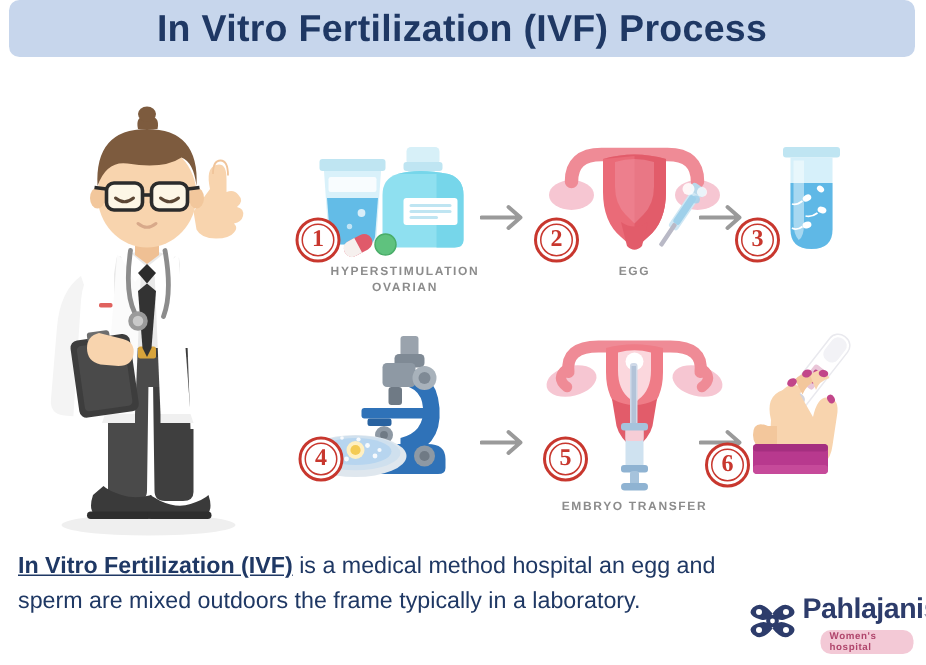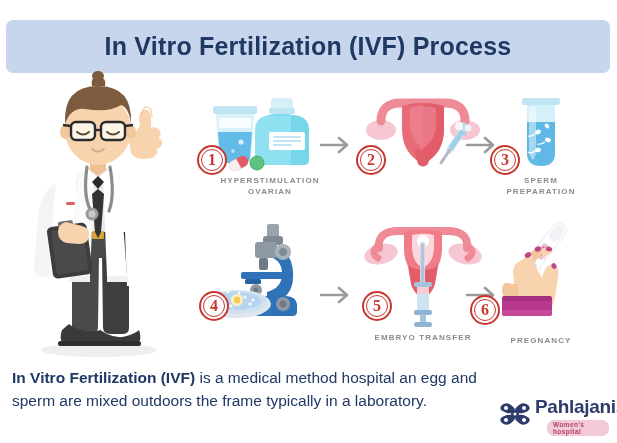--- a/index.html
+++ b/index.html
@@ -5,21 +5,21 @@
   html,body{margin:0;padding:0;}
   body{
     width:617px;height:443px;
     background:#ffffff;
     font-family:"Liberation Sans", sans-serif;
     overflow:hidden;
     position:relative;
   }
   
   #title-bar{
-    position:absolute;left:6px;top:20px;width:604px;height:53px;
+    position:absolute;left:6px;top:0;width:604px;height:38px;
     background:#c7d6ec;border-radius:7px;
     display:flex;align-items:center;justify-content:center;
   }
   #title-text{
     font-size:25px;font-weight:bold;color:#1f3864;
     letter-spacing:.2px;white-space:nowrap;
     font-family:"Liberation Sans", sans-serif;
   }
   
   #doctor{position:absolute;left:14px;top:62px;width:170px;height:298px;}
@@ -45,21 +45,21 @@
     font-size:8px;letter-spacing:1.1px;line-height:11px;
     font-family:"Liberation Sans", sans-serif;
   }
   .arrow{position:absolute;width:34px;height:22px;}
   
   #summary{
     position:absolute;left:12px;top:366px;width:470px;
     font-size:15.5px;line-height:23px;color:#1f3864;
     font-family:"Liberation Sans", sans-serif;
   }
-  #summary b{font-weight:bold;}
+  #summary b{font-weight:bold;text-decoration:underline;}
   
   #logo{position:absolute;left:497px;top:394px;width:112px;height:44px;}
   #logo-word{
     position:absolute;left:38px;top:2px;
     font-size:19px;font-weight:bold;color:#2d3c6b;
     letter-spacing:-.3px;font-family:"Liberation Sans", sans-serif;
   }
   #logo-tag{
     position:absolute;left:50px;top:26px;
     background:#f3c9d6;border-radius:7px;padding:1px 6px;
@@ -227,20 +227,21 @@
       <circle cx="111" cy="38" r="4" fill="#ffffff" opacity=".85"></circle>
       <circle cx="120" cy="40" r="3.4" fill="#ffffff" opacity=".7"></circle>
       <circle cx="116" cy="45" r="2.6" fill="#9fd0ea" opacity=".8"></circle>
     </svg>
   </div>
   <div class="badge" style="left:8px;top:57px;">
     <span>2</span>
     <span class="badge-inner"></span>
   </div>
   <div class="caption" style="top:87px;">
+    <div>EGG</div>
   </div>
 </div>
 
 <div class="arrow" style="left:466px;top:134px;">
   <svg viewBox="0 0 34 22" width="34" height="22">
     <path d="M1 11 l24 0 M19 4 l8 7 l-8 7" fill="none" stroke="#9a9a9a" stroke-width="2.6" stroke-linecap="round" stroke-linejoin="round"></path>
   </svg>
 </div>
 
 <div class="step" style="left:466px;top:88px;">
@@ -258,24 +259,20 @@
         <ellipse cx="72" cy="62" rx="3" ry="2.2" transform="rotate(-15 72 62)"></ellipse>
         <path d="M69 63 q-4 3 -7 1" stroke="#ffffff" stroke-width="1.2" fill="none"></path>
         <ellipse cx="81" cy="38" rx="2.6" ry="2" transform="rotate(40 81 38)"></ellipse>
       </g>
     </svg>
   </div>
   <div class="badge" style="left:24px;top:57px;">
     <span>3</span>
     <span class="badge-inner"></span>
   </div>
-  <div class="caption" style="top:87px;">
-    <div>SPERM</div>
-    <div>PREPARATION</div>
-  </div>
 </div>
 
 <div class="step" style="left:195px;top:222px;">
   <div class="art">
     <svg viewBox="0 0 150 108" width="150" height="108">
 
       <rect x="72" y="2" width="12" height="14" rx="2" fill="#9aa3ad"></rect>
       <rect x="68" y="14" width="20" height="9" rx="3" fill="#7f8a95"></rect>
 
       <path d="M66 22 q30 0 32 28 q2 28 -26 32 l0 -12 q16 -4 15 -20 q-1 -16 -21 -16 z" fill="#2f72b8"></path>
@@ -396,23 +393,20 @@
 
       <rect x="36" y="74" width="50" height="20" rx="3" fill="#b8398e"></rect>
       <rect x="36" y="74" width="50" height="5" rx="2.5" fill="#a52f80"></rect>
       <rect x="36" y="88" width="50" height="6" rx="2.5" fill="#c64a9a"></rect>
     </svg>
   </div>
   <div class="badge" style="left:4px;top:73px;">
     <span>6</span>
     <span class="badge-inner"></span>
   </div>
-  <div class="caption" style="top:113px;">
-    <div>PREGNANCY</div>
-  </div>
 </div>
 
 <div id="summary">
   <b>In Vitro Fertilization (IVF)</b><span> is a medical method hospital an egg and sperm are mixed outdoors the frame typically in a laboratory.</span>
 </div>
 
 <div id="logo">
   <svg viewBox="0 0 36 36" width="36" height="36" style="position:absolute;left:0;top:2px;">
     <g fill="#2d3c6b">
       <circle cx="18" cy="18" r="4.2"></circle>

